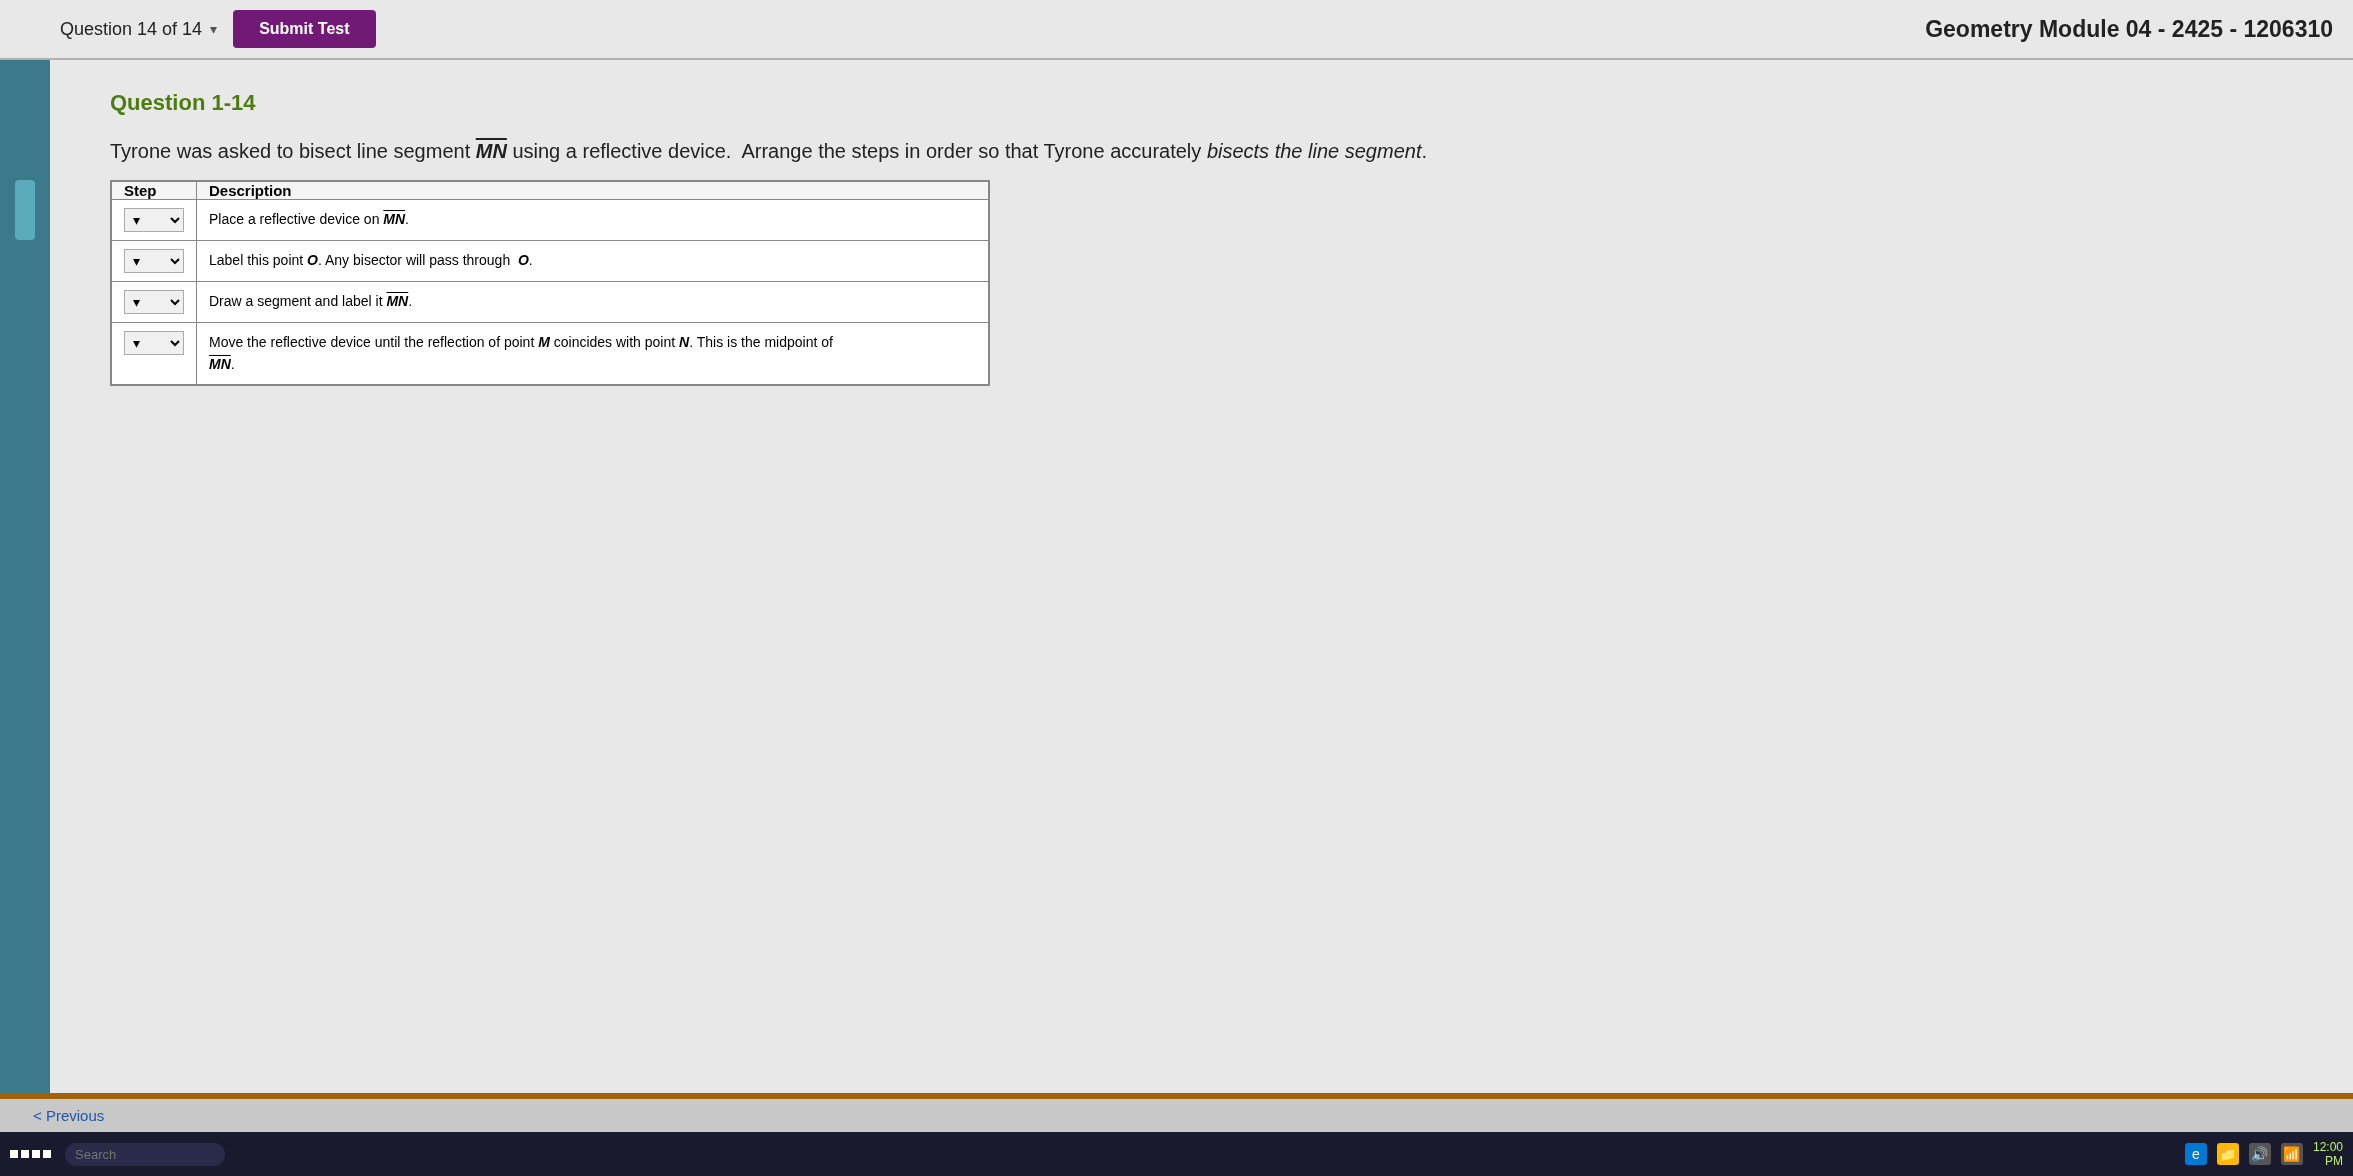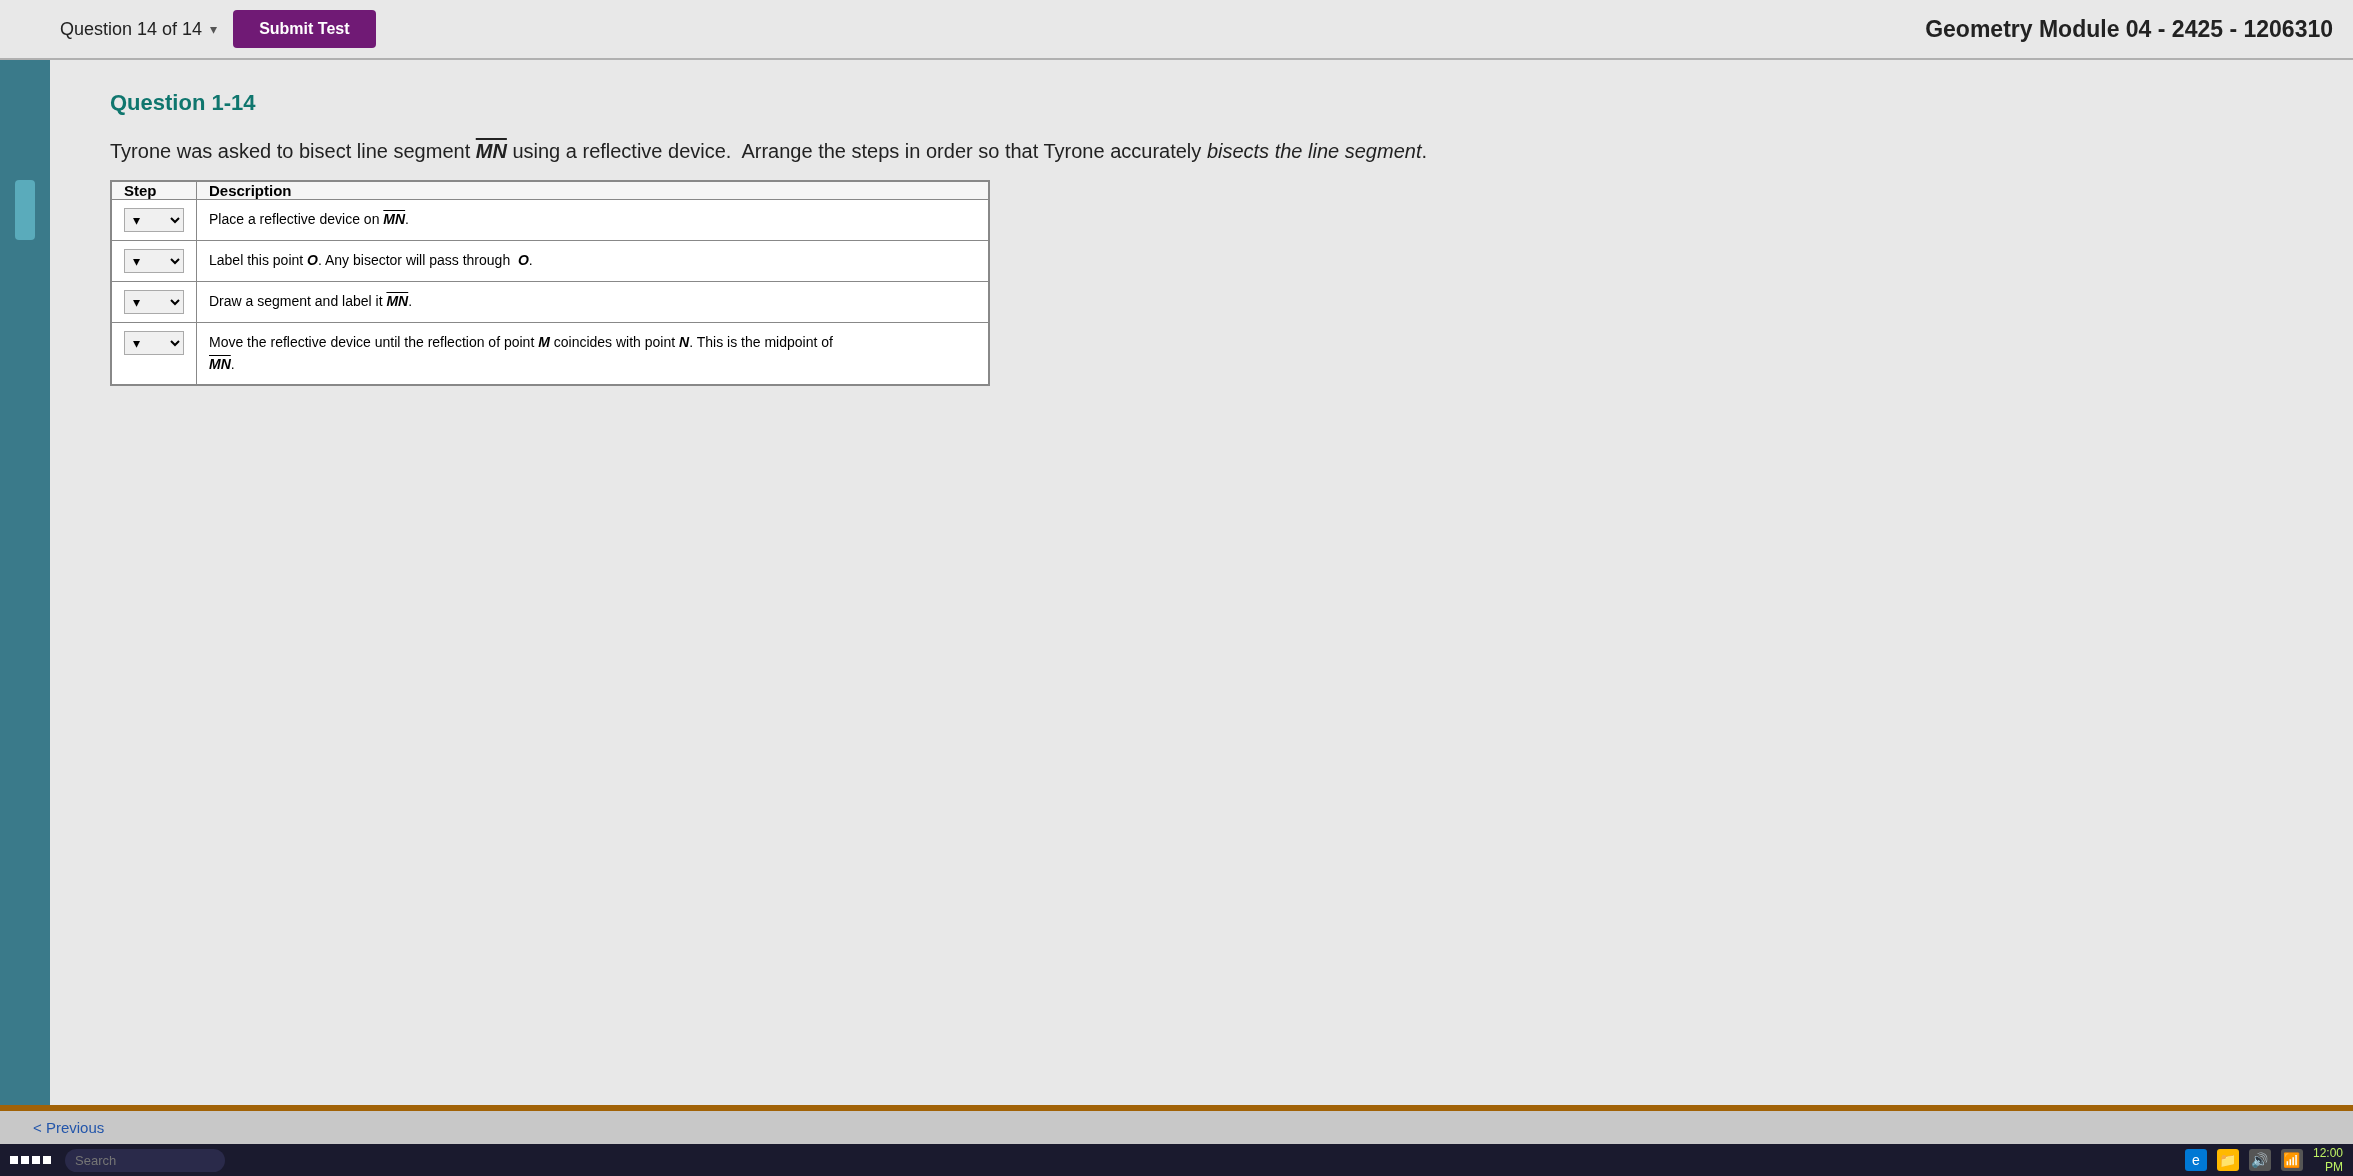--- a/index.html
+++ b/index.html
@@ -55,21 +55,21 @@
     .main-content {
       flex: 1;
       background: #e8e8e8;
       padding: 30px 50px 20px 60px;
     }
 
     .question-title {
       font-size: 22px;
       font-weight: bold;
       margin-bottom: 20px;
-      color: #0f766e;
+      color: #4d7c0f;
     }
 
     .question-instructions {
       font-size: 20px;
       color: #222;
       margin-bottom: 14px;
       line-height: 1.5;
     }
 
     .math-bold {
@@ -133,21 +133,21 @@
       text-decoration: none;
       font-size: 15px;
       display: flex;
       align-items: center;
       gap: 4px;
     }
 
     
     .taskbar {
       background: #1a1a2e;
-      height: 32px;
+      height: 44px;
       display: flex;
       align-items: center;
       padding: 0 10px;
       gap: 8px;
     }
     .taskbar-start {
       display: flex;
       gap: 3px;
       margin-right: 6px;
     }

